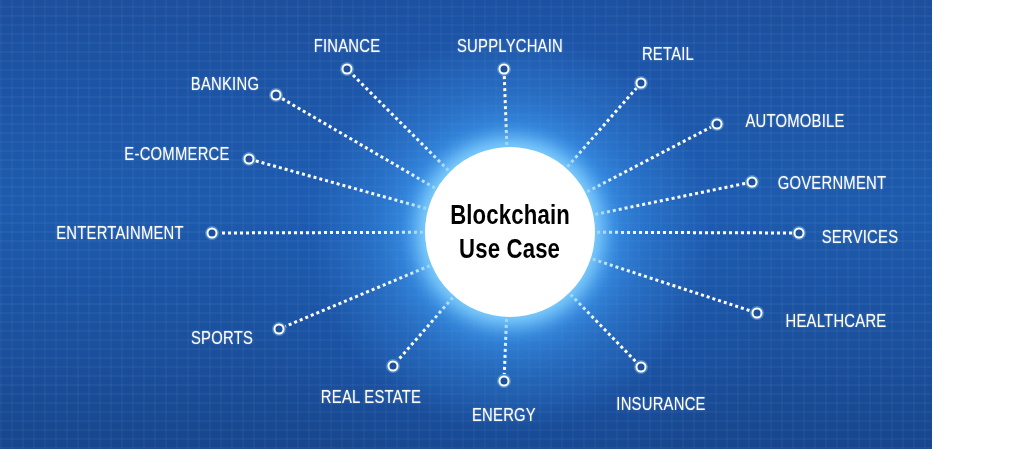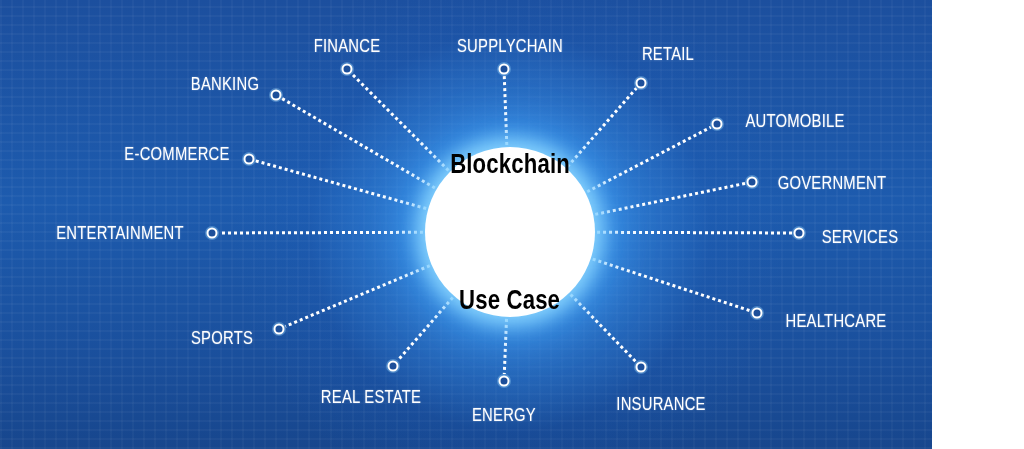--- a/index.html
+++ b/index.html
@@ -10,21 +10,21 @@
       radial-gradient(circle at 510px 232px, rgba(120,200,255,0.9) 0px, rgba(60,150,240,0.55) 110px, rgba(30,100,200,0.15) 200px, rgba(20,70,160,0) 280px),
       repeating-linear-gradient(0deg, rgba(255,255,255,0.035) 0px, rgba(255,255,255,0.035) 2px, rgba(0,0,0,0) 2px, rgba(0,0,0,0) 9px),
       repeating-linear-gradient(90deg, rgba(255,255,255,0.03) 0px, rgba(255,255,255,0.03) 2px, rgba(0,0,0,0) 2px, rgba(0,0,0,0) 11px),
       linear-gradient(180deg, #1c4f9e 0%, #1d5bae 45%, #1a4f9c 80%, #17468d 100%);
   }
   svg#lines { position: absolute; left: 0; top: 0; }
   .hub {
     position: absolute; left: 425px; top: 147px; width: 170px; height: 170px; border-radius: 50%;
     background: #ffffff;
     box-shadow: 0 0 18px 8px rgba(140,215,255,0.9), 0 0 40px 18px rgba(70,170,255,0.6);
-    display: flex; flex-direction: column; align-items: center; justify-content: space-between;
+    display: flex; flex-direction: column; align-items: center; justify-content: center;
   }
   .hub span {
     font-family: "Liberation Sans", sans-serif; font-weight: bold; color: #000;
     font-size: 27px; line-height: 34px; transform: scaleX(0.82); letter-spacing: 0.2px;
   }
   .label {
     position: absolute; color: #ffffff; font-family: "Liberation Sans", sans-serif;
     font-size: 19px; white-space: nowrap; transform: translate(-50%, -50%) scaleX(0.78);
     letter-spacing: 0.3px; text-shadow: 0 0 2px rgba(255,255,255,0.4);
   }

